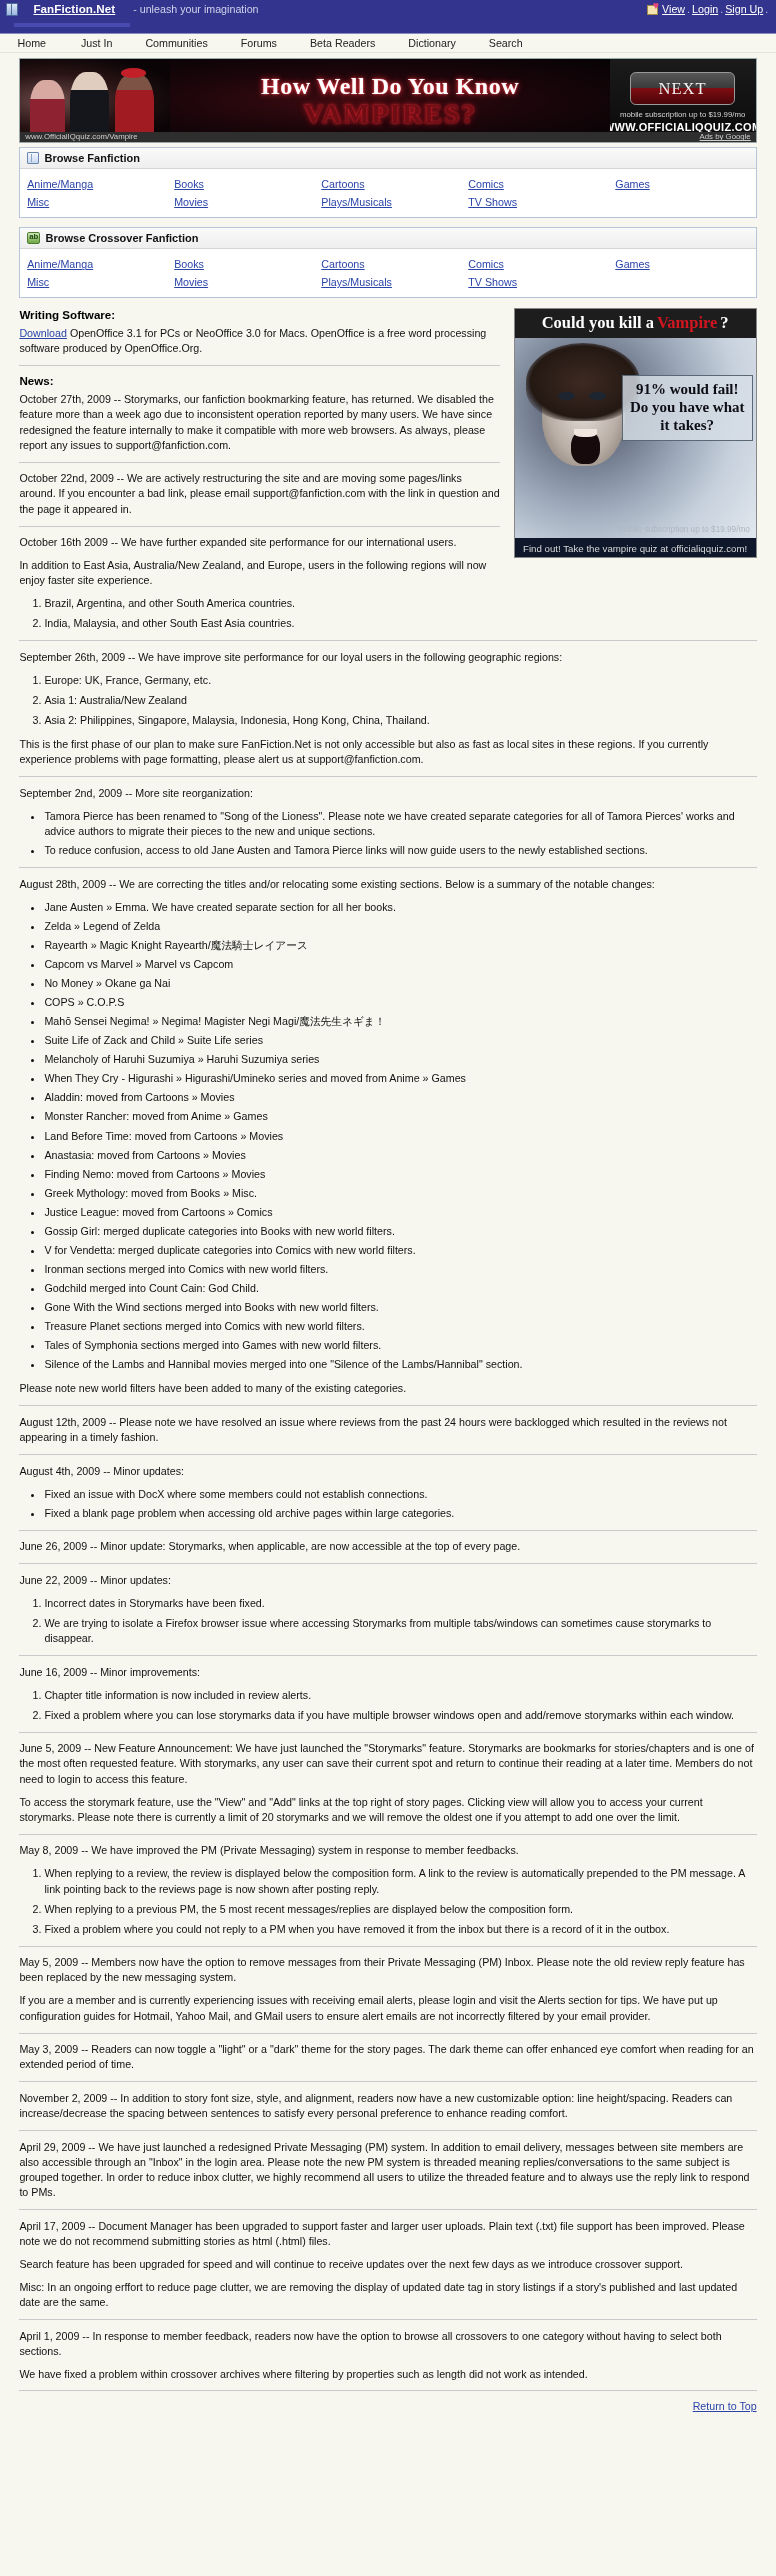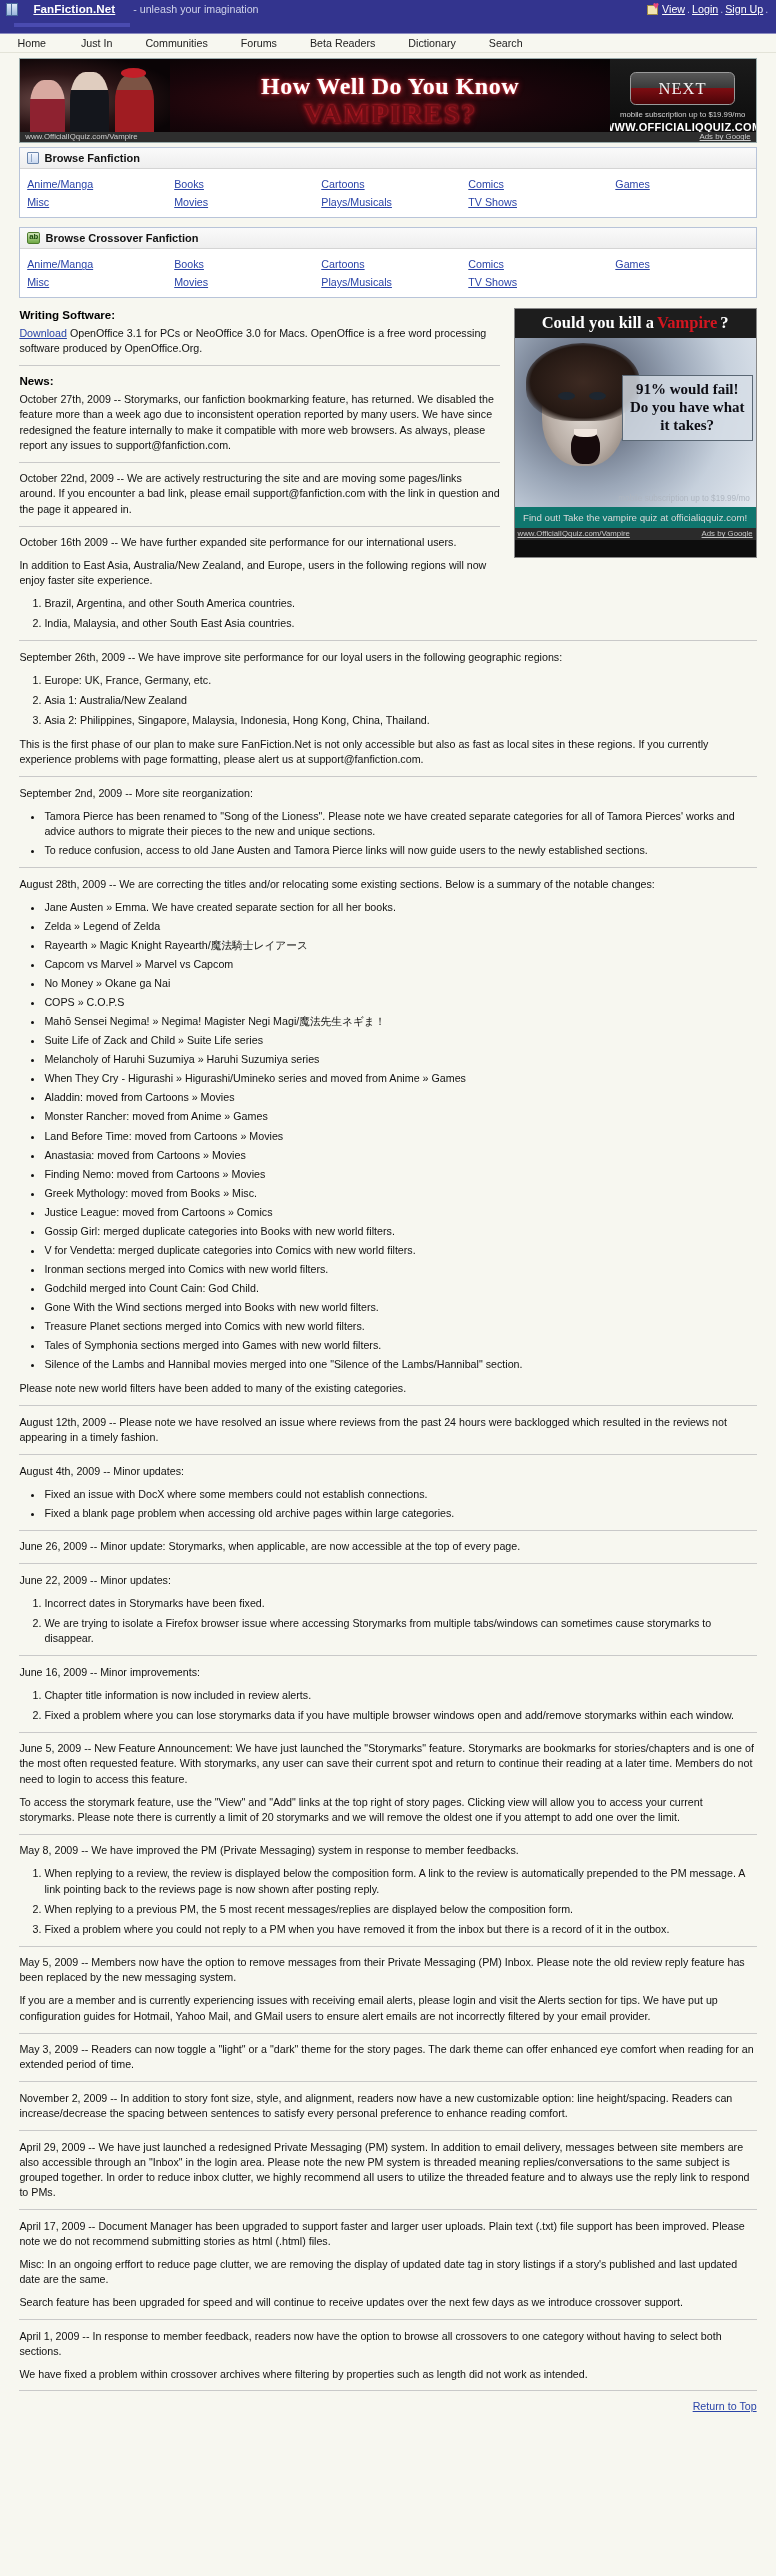--- a/index.html
+++ b/index.html
@@ -197,21 +197,21 @@
     border: 1px solid #888888;
     background: #0d0d0d; position: relative; overflow: hidden;
   }
   .side-ad-head {
     height: 29px; background: #1d1d1d;
     display: flex; align-items: center; justify-content: center;
     color: #ffffff; font-family: "Liberation Serif", serif; font-weight: bold; font-size: 16.5px;
   }
   .side-ad-head .red { color: #d21620; margin: 0 2.9px; }
   .side-ad-img {
-    height: 169px;
+    height: 200px;
     background:
       radial-gradient(circle at 30% 34%, #2c2f38 0%, #6a7486 22%, #9aa6b7 46%, #c6d0dc 70%, #e2e8ef 100%);
     position: relative;
   }
   .vamp-face {
     position: absolute; left: 27px; top: 21.3px; width: 83px; height: 107px;
     background: radial-gradient(ellipse at 50% 40%, #e8e2dc 0%, #b9aea6 60%, #7b7068 100%);
     border-radius: 46% 46% 44% 44%;
   }
   .vamp-hair {
@@ -239,21 +239,21 @@
     border: 1px solid #5a6774;
     padding: 5.8px 5.8px;
     color: #0d0d14; font-family: "Liberation Serif", serif; font-weight: bold;
     font-size: 15px; line-height: 1.18; text-align: center;
   }
   .side-ad-mobile {
     position: absolute; right: 5.8px; bottom: 3.9px;
     color: #aeb6c0; font-size: 8.2px;
   }
   .side-ad-cta {
-    height: 21.3px; background: #0f766e;
+    height: 21.3px; background: #0f172a;
     display: flex; align-items: center; justify-content: center;
     color: #d9d9d9; font-size: 9.7px;
   }
   .side-ad-foot {
     height: 11.6px; background: #2b2b2b;
     display: flex; align-items: center; justify-content: space-between;
     padding: 0 2.9px;
   }
   .side-ad-foot span { color: #c9c9c9; font-size: 7.8px; text-decoration: underline; }
 
@@ -561,22 +561,22 @@
     <p class="body">May 3, 2009 -- Readers can now toggle a "light" or a "dark" theme for the story pages. The dark theme can offer enhanced eye comfort when reading for an extended period of time.</p>
     <hr class="divider">
 
     <p class="body">November 2, 2009 -- In addition to story font size, style, and alignment, readers now have a new customizable option: line height/spacing. Readers can increase/decrease the spacing between sentences to satisfy every personal preference to enhance reading comfort.</p>
     <hr class="divider">
 
     <p class="body">April 29, 2009 -- We have just launched a redesigned Private Messaging (PM) system. In addition to email delivery, messages between site members are also accessible through an "Inbox" in the login area. Please note the new PM system is threaded meaning replies/conversations to the same subject is grouped together. In order to reduce inbox clutter, we highly recommend all users to utilize the threaded feature and to always use the reply link to respond to PMs.</p>
     <hr class="divider">
 
     <p class="body">April 17, 2009 -- Document Manager has been upgraded to support faster and larger user uploads. Plain text (.txt) file support has been improved. Please note we do not recommend submitting stories as html (.html) files.</p>
+    <p class="body">Search feature has been upgraded for speed and will continue to receive updates over the next few days as we introduce crossover support.</p>
     <p class="body">Misc: In an ongoing erffort to reduce page clutter, we are removing the display of updated date tag in story listings if a story's published and last updated date are the same.</p>
-    <p class="body">Search feature has been upgraded for speed and will continue to receive updates over the next few days as we introduce crossover support.</p>
     <hr class="divider">
 
     <p class="body">April 1, 2009 -- In response to member feedback, readers now have the option to browse all crossovers to one category without having to select both sections.</p>
     <p class="body">We have fixed a problem within crossover archives where filtering by properties such as length did not work as intended.</p>
 
     <div class="footer">
       <a href="#">Return to Top</a>
     </div>
 
   </div>

